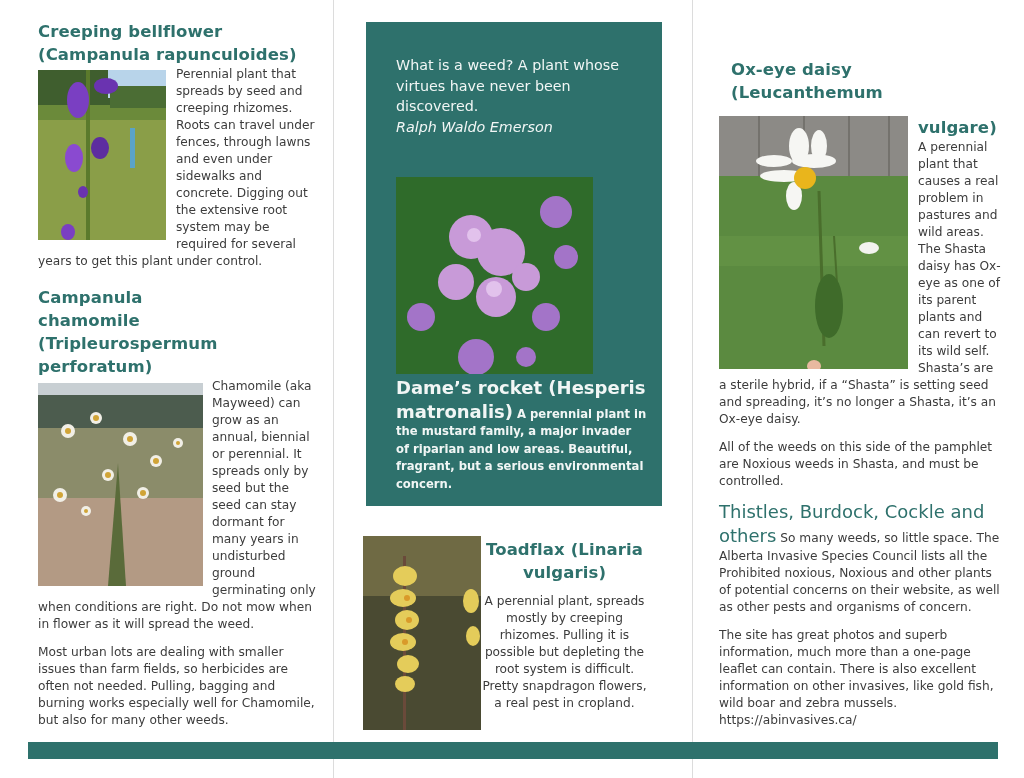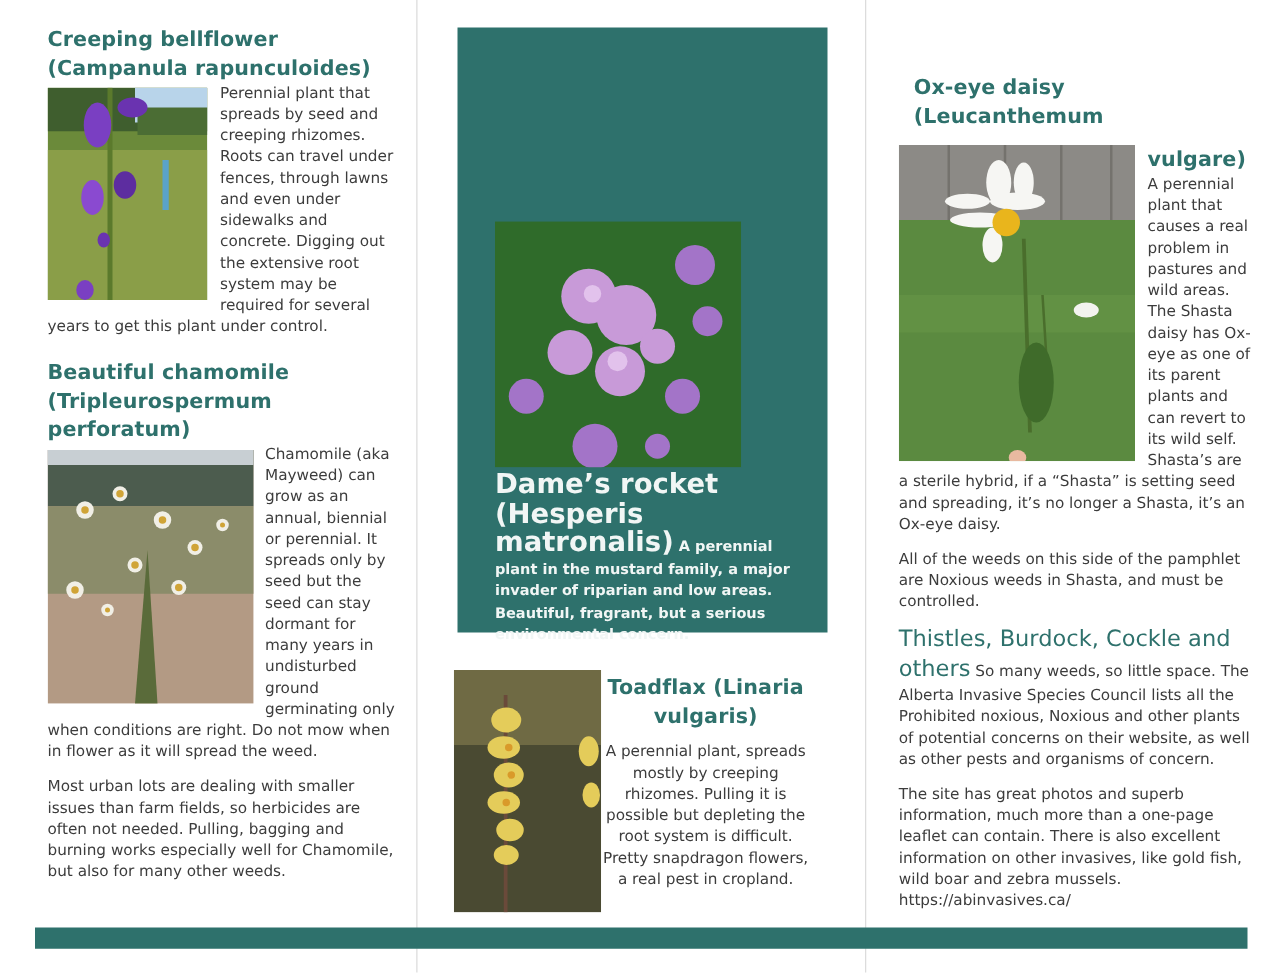--- a/index.html
+++ b/index.html
@@ -20,21 +20,21 @@
     #bellflower-img { float:left; width:128px; height:170px; margin:4px 10px 0 0; }
     #chamomile-img { float:left; width:165px; height:203px; margin:5px 9px 0 0; }
     .clear { clear:both; }
 
     
     #quote-box { position:absolute; left:366px; top:22px; width:296px; height:484px; background:#2e716c; }
     #quote-text { position:absolute; left:30px; top:33px; width:250px; color:#f1f6f5; font-size:14.3px; line-height:20.5px; }
     #quote-author { font-style:italic; display:block; }
     #rocket-img { position:absolute; left:30px; top:155px; width:197px; height:197px; }
     #rocket-text { position:absolute; left:30px; top:354px; width:252px; color:#f1f6f5; font-weight:bold; font-size:11.6px; line-height:17.5px; }
-    #rocket-title { font-size:22px; line-height:23px; }
+    #rocket-title { font-size:18px; line-height:23px; }
     #toadflax-img { position:absolute; left:363px; top:536px; width:118px; height:194px; }
     #toadflax-block { position:absolute; left:482px; top:538px; width:165px;text-align:center; }
     #toadflax-block .body-text { margin-top:9px; }
 
     
     #col3 { position:absolute; left:719px; top:46px; width:282px; }
     #oxeye-title-1 { display:block; }
     #oxeye-img { float:left; width:189px; height:253px; margin:0 10px 0 0; }
     #oxeye-title-2 { display:block; text-align:left; }
     .p-gap { margin-top:11px; }
@@ -64,21 +64,21 @@
         <ellipse cx="62" cy="78" rx="9" ry="11" fill="#5d2da0"></ellipse>
         <ellipse cx="45" cy="122" rx="5" ry="6" fill="#6a33b0"></ellipse>
         <ellipse cx="30" cy="162" rx="7" ry="8" fill="#7a3fc2"></ellipse>
       </svg>
     </div>
     <p class="body-text">Perennial plant that spreads by seed and creeping rhizomes. Roots can travel under fences, through lawns and even under sidewalks and concrete.  Digging out the extensive root system may be required for several years to get this plant under control.</p>
     <div class="clear"></div>
   </article>
 
   <article style="margin-top:16px;">
-    <h2 class="h" style="width:200px;">Beautiful chamomile (Tripleurospermum perforatum)</h2>
+    <h2 class="h" style="width:200px;">Campanula chamomile (Tripleurospermum perforatum)</h2>
     <div id="chamomile-img" class="img" title="Scentless chamomile plant with white daisy-like flowers in sandy soil">
       <svg viewBox="0 0 165 203" preserveAspectRatio="none">
         <rect width="165" height="203" fill="#b39a84"></rect>
         <rect width="165" height="45" fill="#4c5c4e"></rect>
         <rect width="165" height="12" fill="#c8cfd3"></rect>
         <rect y="45" width="165" height="70" fill="#8b8c6a"></rect>
         <path d="M70 203 L80 80 L88 203 Z" fill="#5a6b3a"></path>
         <g fill="#f1efe6">
           <circle cx="30" cy="48" r="7"></circle>
             <circle cx="58" cy="35" r="6"></circle>
@@ -103,20 +103,24 @@
         </g>
       </svg>
     </div>
     <p class="body-text">Chamomile (aka Mayweed) can grow as an annual, biennial or perennial.  It spreads only by seed but the seed can stay dormant for many years in undisturbed ground germinating only when conditions are right.  Do not mow when in flower as it will spread the weed.</p>
     <div class="clear"></div>
     <p class="body-text p-gap">Most urban lots are dealing with smaller issues than farm fields, so herbicides are often not needed.  Pulling, bagging and burning works especially well for Chamomile, but also for many other weeds.</p>
   </article>
 </section>
 
 <section id="quote-box">
+  <div id="quote-text">
+    <span>What is a weed? A plant whose virtues have never been discovered.</span>
+    <span id="quote-author">Ralph Waldo Emerson</span>
+  </div>
   <div id="rocket-img" class="img" title="Cluster of purple Dame's rocket flowers">
     <svg viewBox="0 0 197 197" preserveAspectRatio="none">
       <rect width="197" height="197" fill="#2f6b2a"></rect>
       <g fill="#c89ad8">
         <circle cx="75" cy="60" r="22"></circle>
           <circle cx="105" cy="75" r="24"></circle>
           <circle cx="60" cy="105" r="18"></circle>
         <circle cx="100" cy="120" r="20"></circle>
           <circle cx="130" cy="100" r="14"></circle>
       </g>

